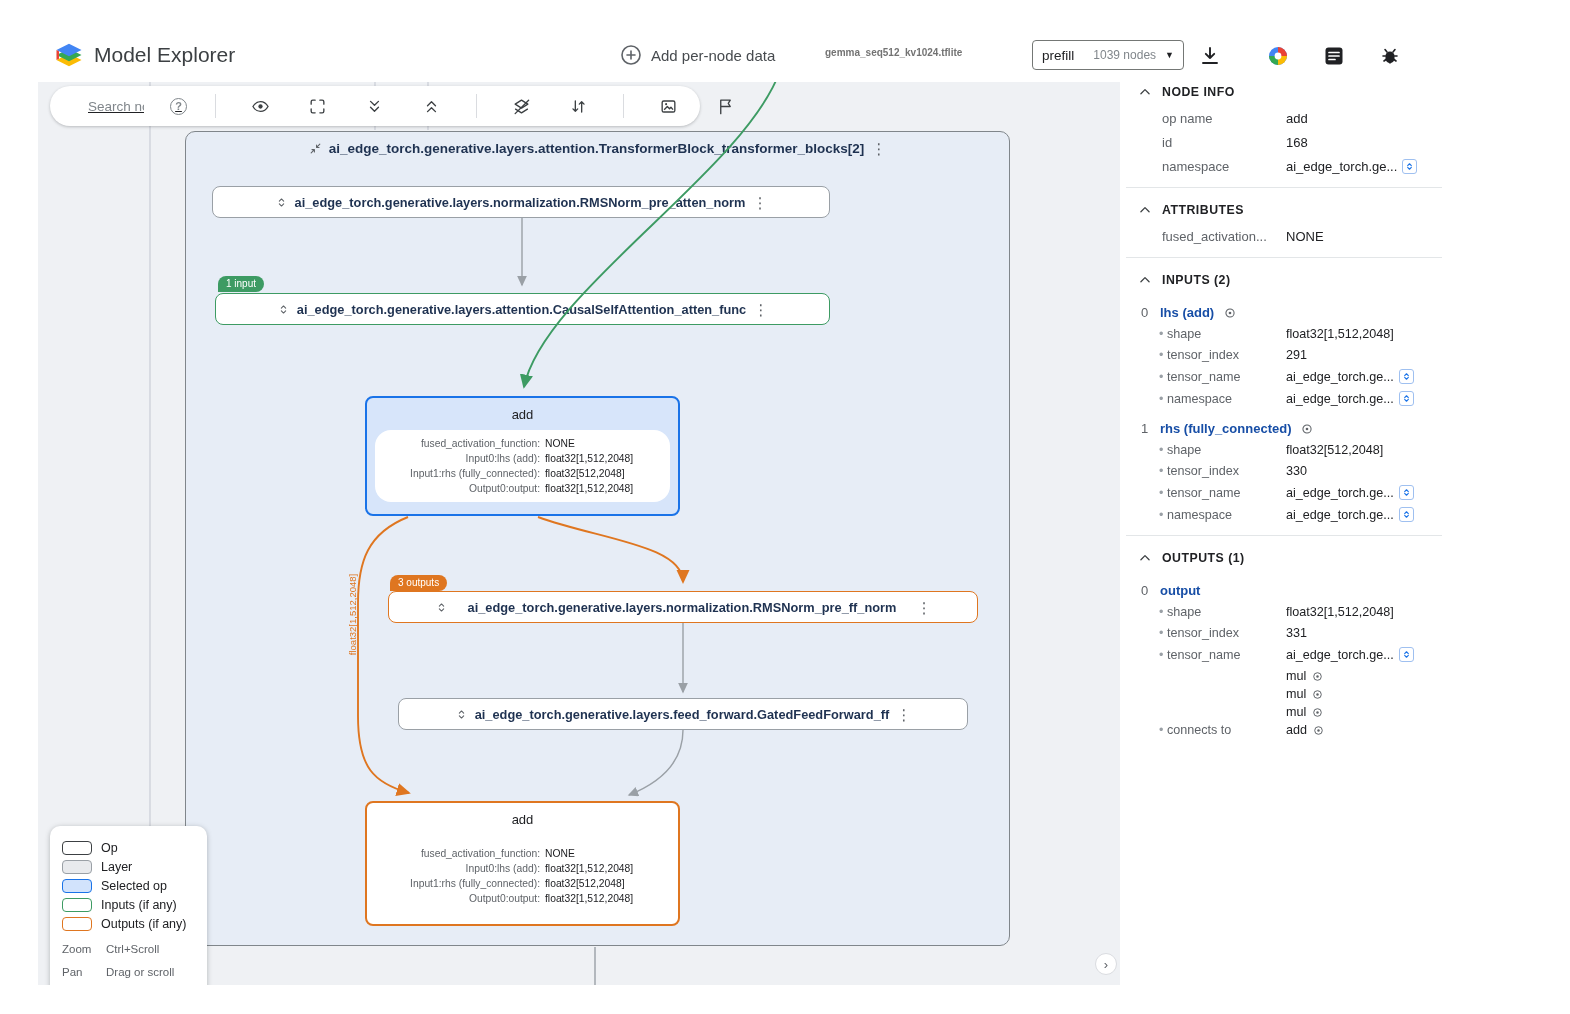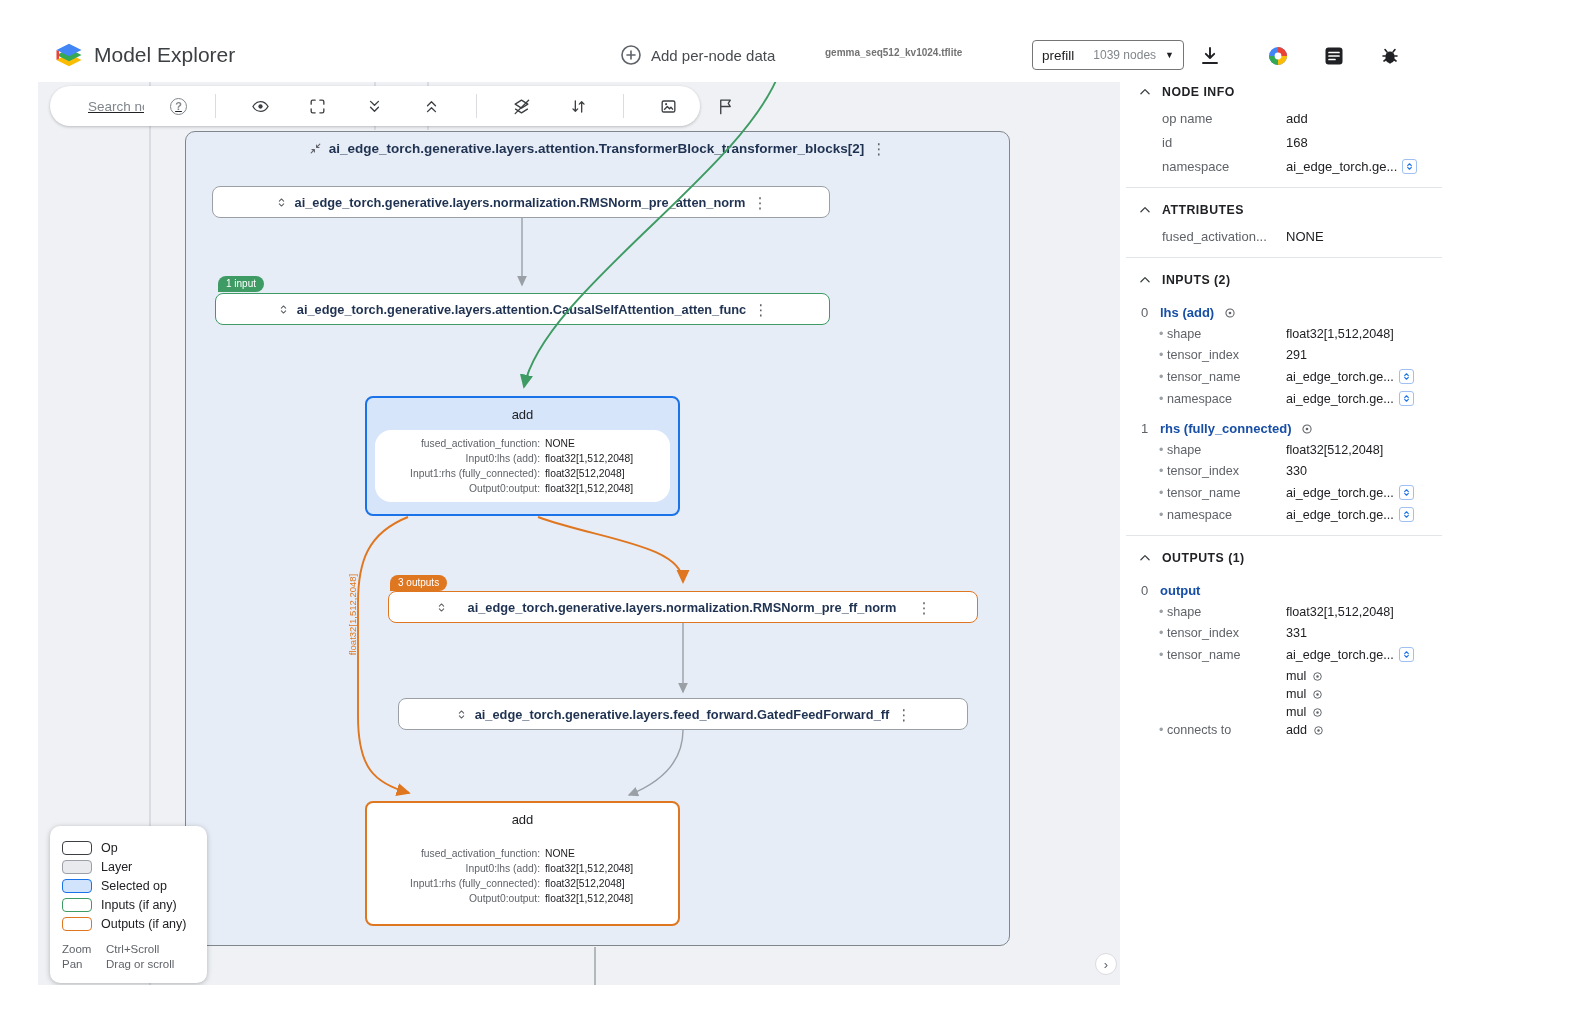--- a/index.html
+++ b/index.html
@@ -62,21 +62,21 @@
 
   
   .legend { position:absolute; left:12px; top:755px; width:157px; background:#fff; border-radius:10px; box-shadow:0 1px 5px rgba(60,64,67,.35); padding:10px 12px; z-index:10; }
   .lrow { display:flex; align-items:center; gap:9px; margin:5px 0; font-size:12.5px; color:#202124; }
   .swatch { width:30px; height:14px; border-radius:4px; background:#fff; border:1.6px solid #3c4043; flex:none; }
   .sw-layer { background:#e8eaed; border-color:#9aa0a6; }
   .sw-sel { background:#d2e3fc; border-color:#1a73e8; }
   .sw-in  { border-color:#3d9b63; }
   .sw-out { border-color:#df7620; }
   .lhints { margin-top:12px; font-size:11.5px; color:#5f6368; }
-  .lhint { display:flex; margin:3px 0; }
+  .lhint { display:flex; margin:11px 0; }
   .lhk { width:44px; flex:none; }
 
   .ptoggle { position:absolute; right:3px; bottom:10px; width:22px; height:22px; border-radius:50%; background:#fff; border:1px solid #dadce0; display:flex; align-items:center; justify-content:center; color:#5f6368; font-size:13px; z-index:10; cursor:pointer; }
 
   
   .panel { position:absolute; left:1120px; top:70px; width:316px; height:915px; background:#fff; font-size:13px; z-index:3;margin-left:6px; }
   .sec-head { display:flex; align-items:center; gap:10px; padding:15px 0 3px 12px; font-size:12.3px; font-weight:700; color:#202124; letter-spacing:.5px; cursor:pointer; }
   .prow { display:flex; align-items:center; margin:9px 0 9px 36px; }
   .pkey { width:124px; color:#5f6368; flex:none; }
   .pval { color:#202124; display:flex; align-items:center; gap:5px; }

